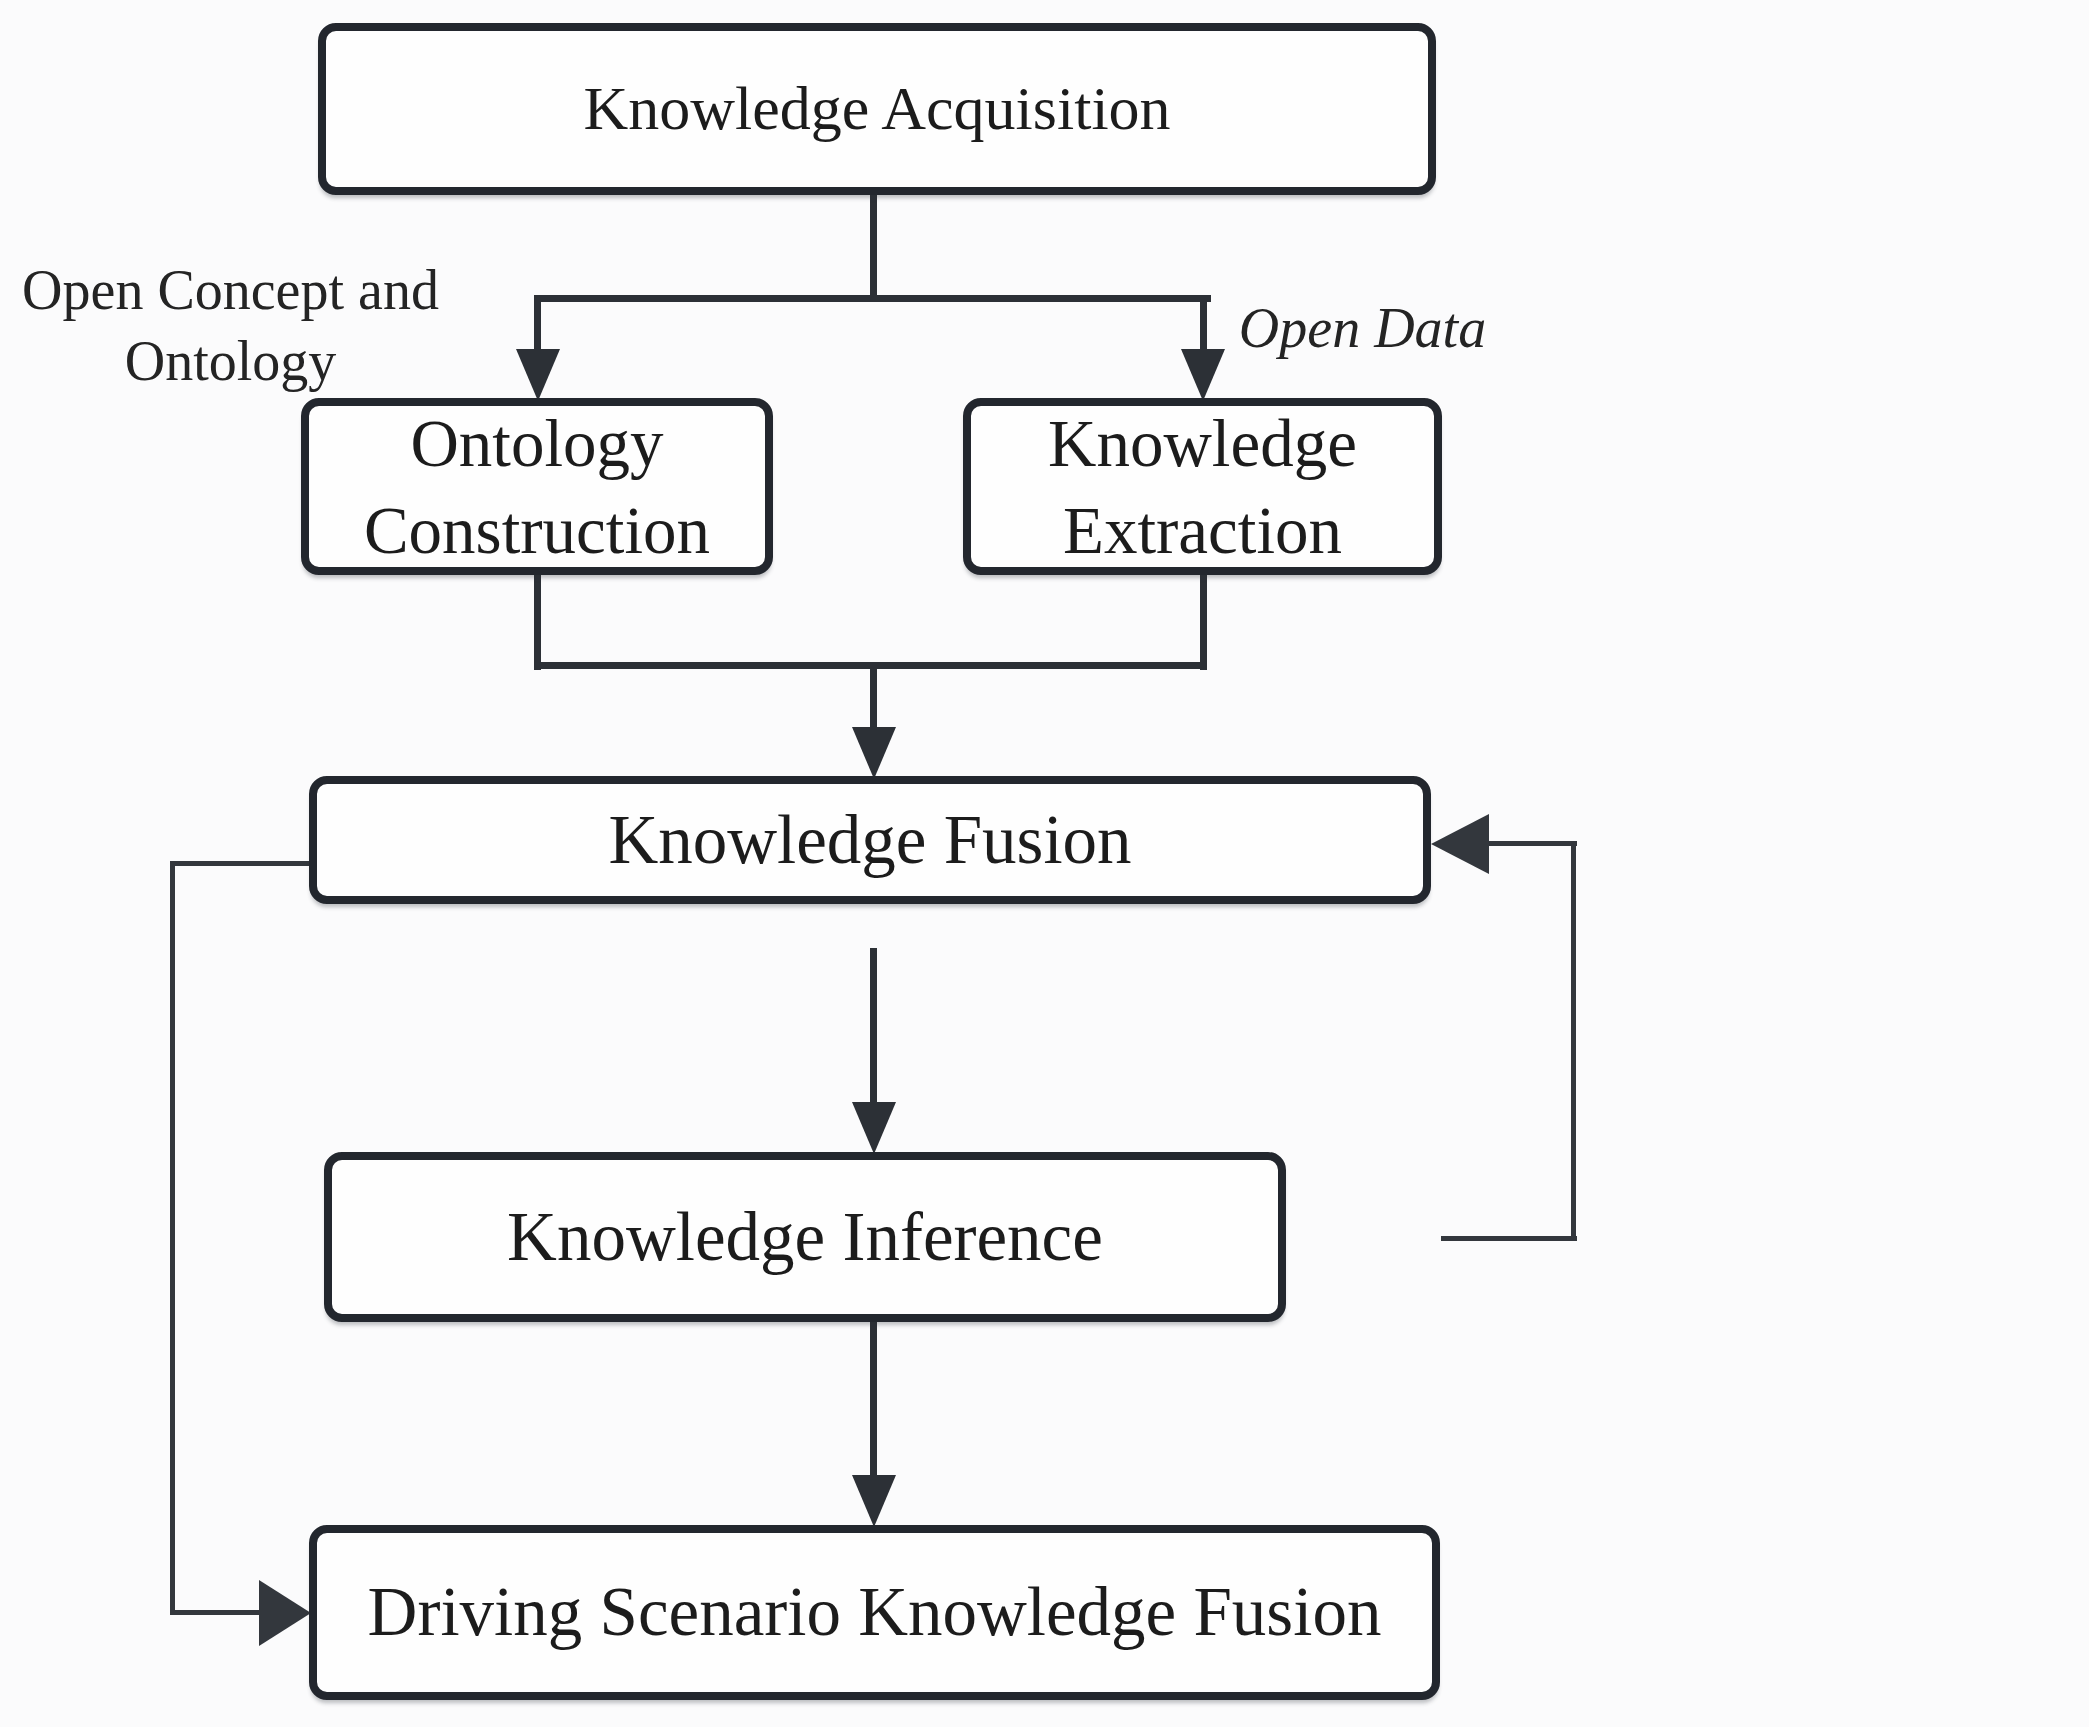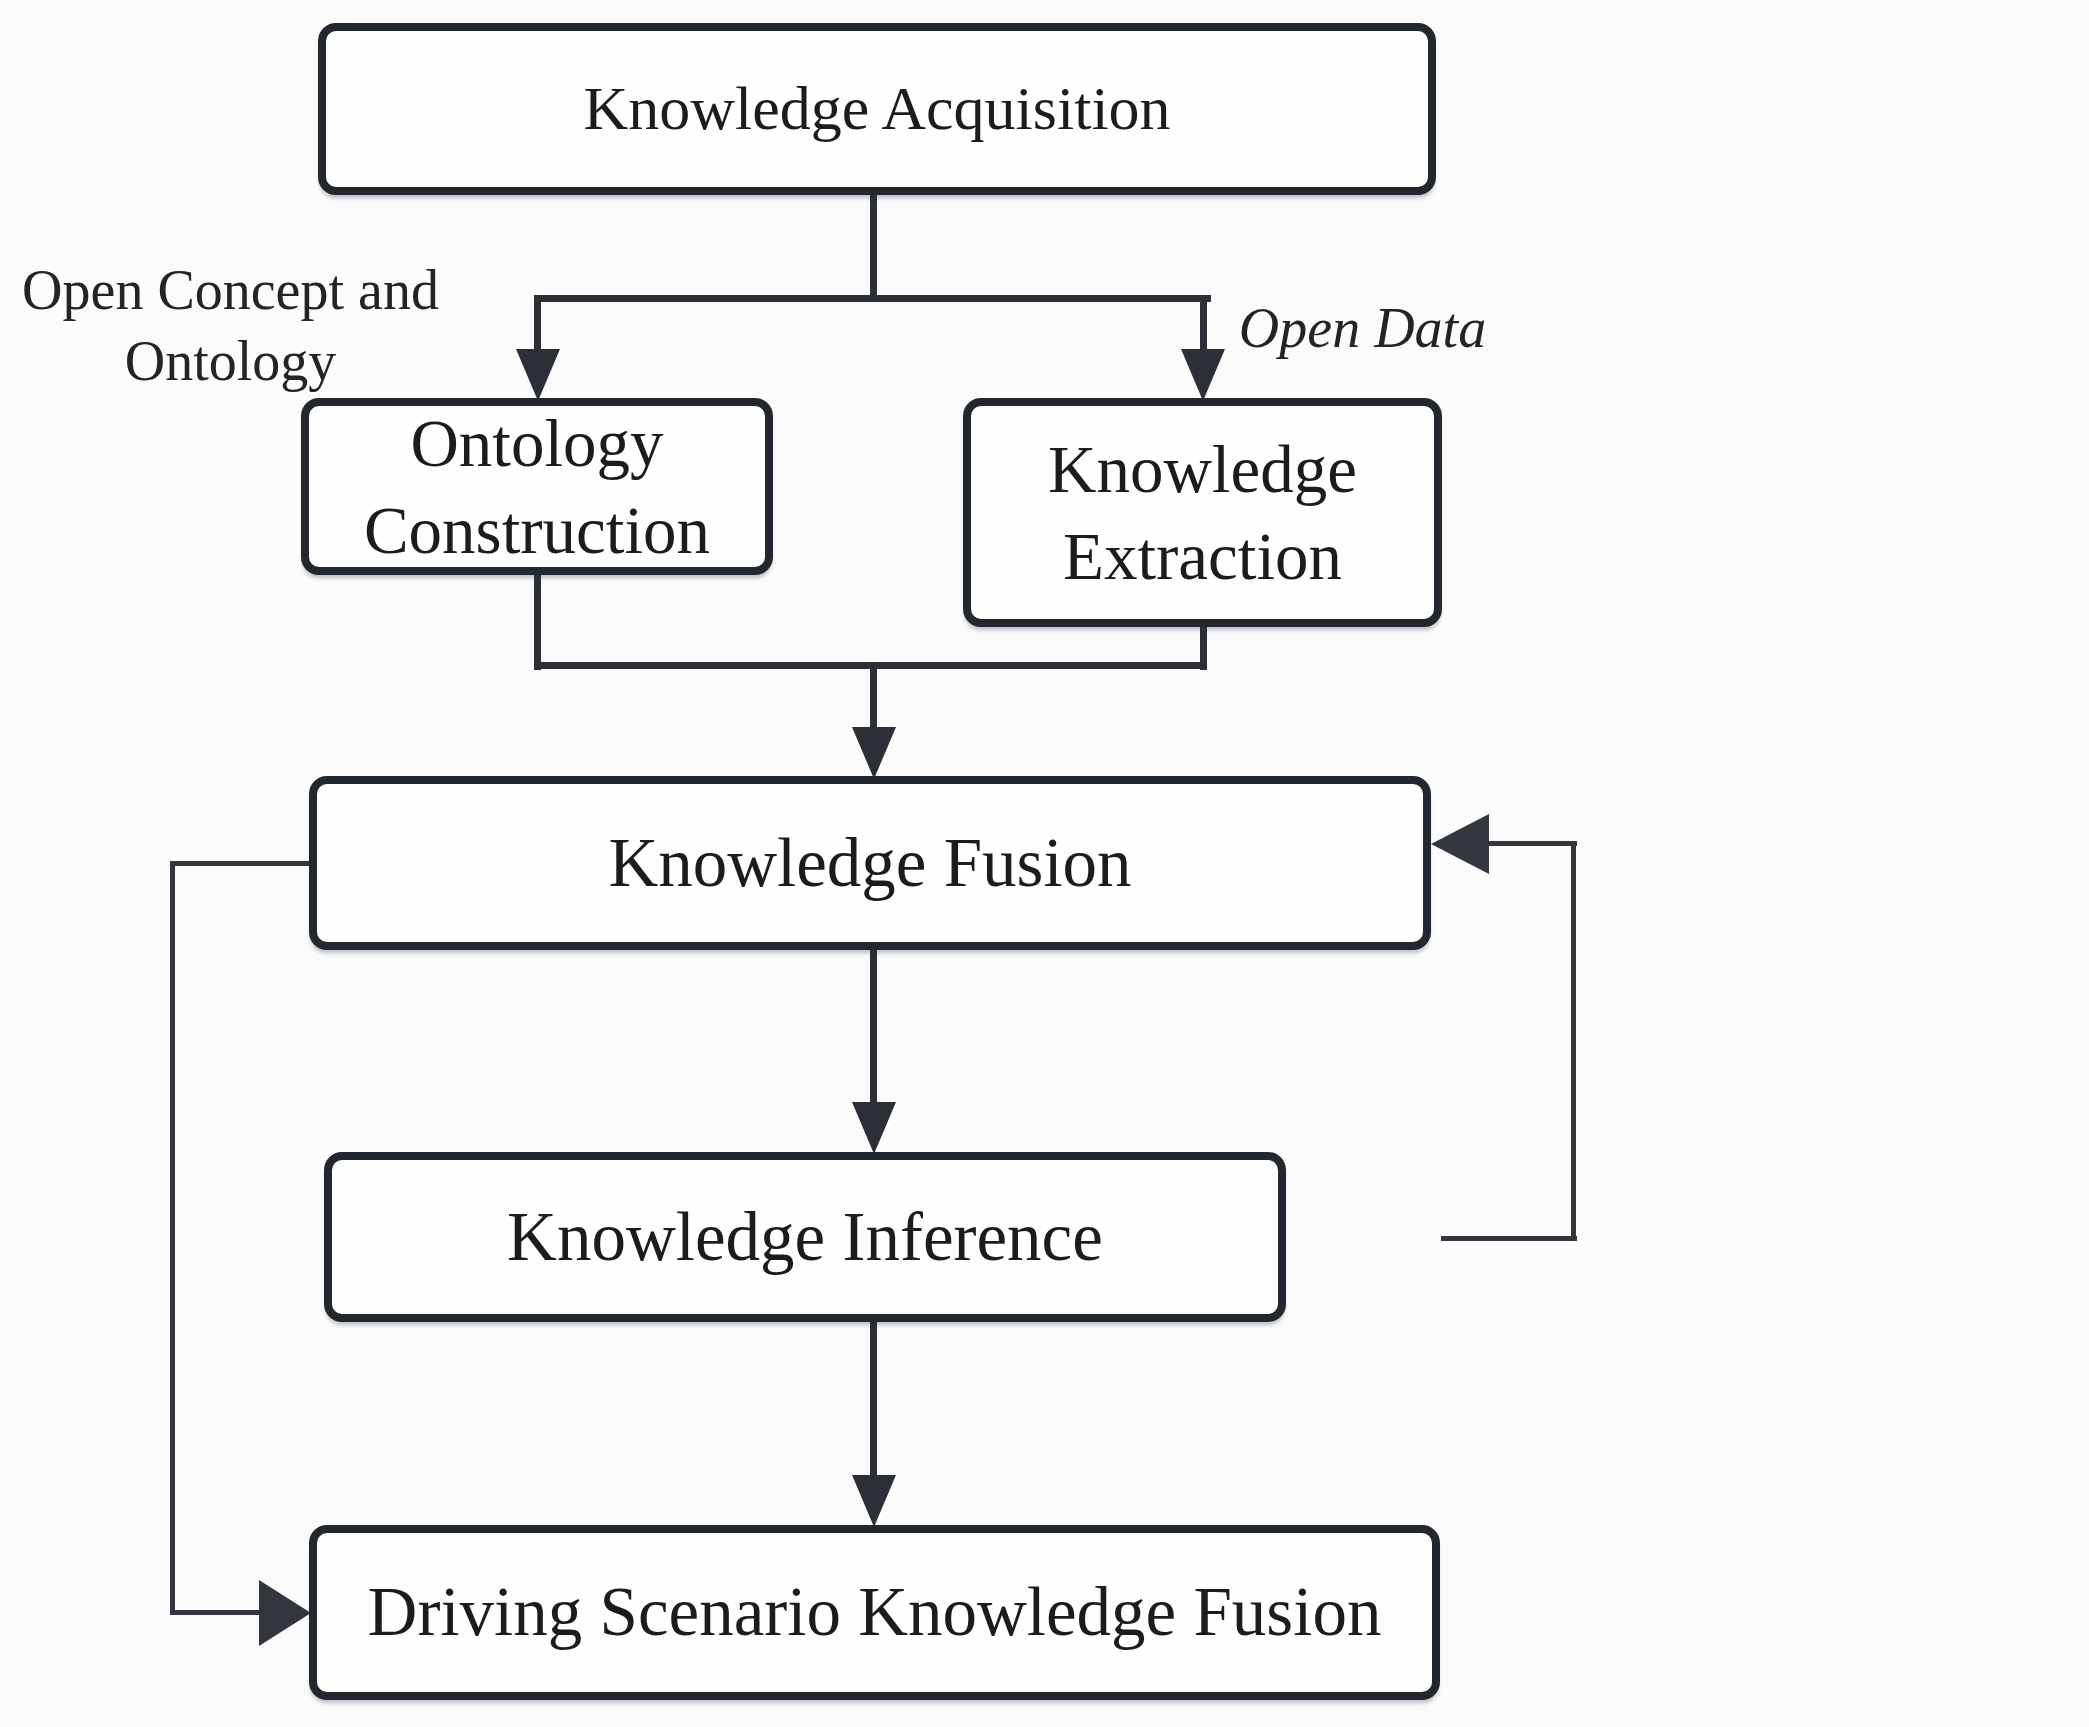--- a/index.html
+++ b/index.html
@@ -117,26 +117,26 @@
 
   <div class="node fs80" style="left:318px; top:22.6px; width:1118px; height:172px;">
     <span class="lbl">Knowledge Acquisition</span>
   </div>
 
   <div class="node fs74" style="left:301px; top:398px; width:472px; height:177px;">
     <span class="lbl">Ontology</span>
     <span class="lbl">Construction</span>
   </div>
 
-  <div class="node fs74" style="left:963px; top:398px; width:479px; height:229px;">
+  <div class="node fs74" style="left:963px; top:398px; width:479px; height:177px;">
     <span class="lbl">Knowledge</span>
     <span class="lbl">Extraction</span>
   </div>
 
-  <div class="node fs76" style="left:309px; top:776px; width:1122px; height:174px;">
+  <div class="node fs76" style="left:309px; top:776px; width:1122px; height:128px;">
     <span class="lbl">Knowledge Fusion</span>
   </div>
 
   <div class="node fs76" style="left:324px; top:1152px; width:962px; height:170px;align-items:center;">
     <span class="lbl">Knowledge Inference</span>
   </div>
 
   <div class="node fs76" style="left:309px; top:1525px; width:1131px; height:175px;">
     <span class="lbl">Driving Scenario Knowledge Fusion</span>
   </div>

